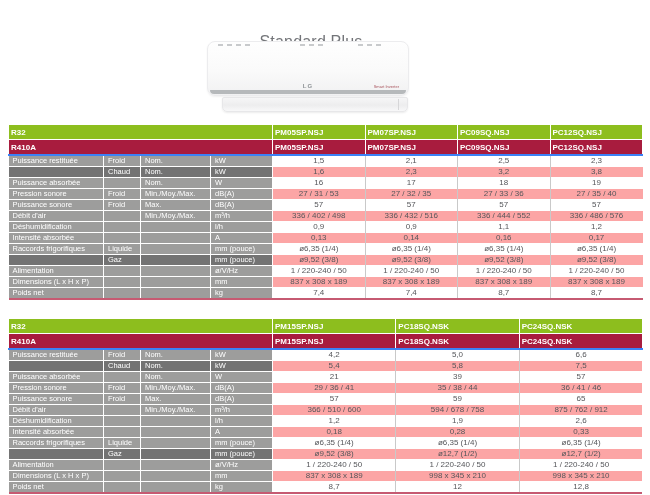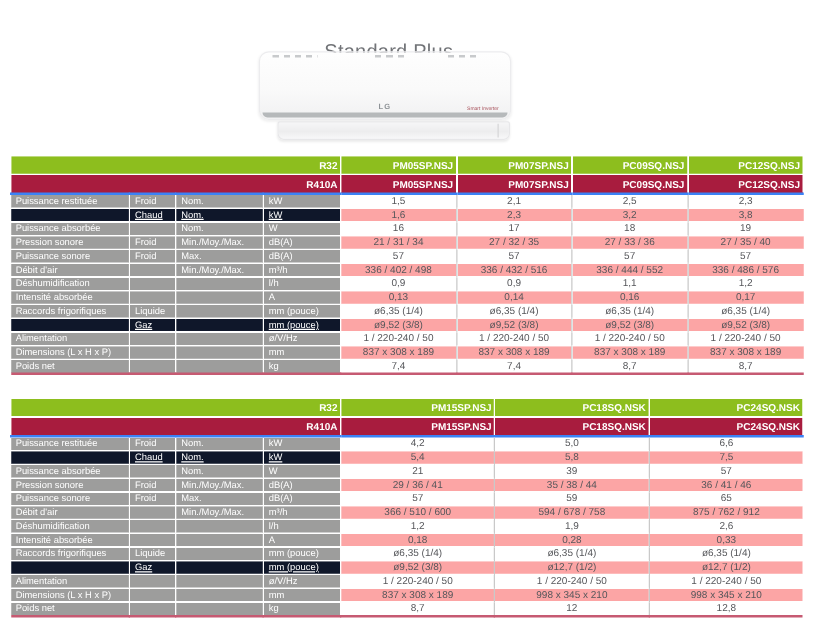--- a/index.html
+++ b/index.html
@@ -40,33 +40,33 @@
   .ac-flap-line{position:absolute;right:8px;top:1px;bottom:1px;width:1px;background:#d6d6d8;}
   
   table.spec{
     position:absolute;left:8px;border-collapse:collapse;table-layout:fixed;
     width:634px;border-bottom:2px solid #c65a72;
   }
   table.spec.t0{top:124px;}
   table.spec.t1{top:318px;}
   .spec th{
     height:14px;padding:0 2px;font-size:8px;font-weight:bold;color:#ffffff;
-    text-align:right;border:1px solid #ffffff;white-space:nowrap;overflow:hidden;
+    text-align:left;border:1px solid #ffffff;white-space:nowrap;overflow:hidden;
   }
   .spec tr.hdr-green th{background:#8dbe1e;}
   .spec tr.hdr-red th{background:#a81c3e;border-bottom:2px solid #3b82f6;}
   .spec td{
     height:10px;padding:0;font-size:7.5px;line-height:10px;white-space:nowrap;
     overflow:hidden;border-top:1px solid #ffffff;
   }
   .spec td.lbl{
     background:#9d9d9c;color:#ffffff;text-align:left;padding-left:4px;
     border-right:1px solid rgba(255,255,255,.45);
   }
-  .spec tr.sub td.lbl{background:#0f172a;text-decoration:underline;}
+  .spec tr.sub td.lbl{background:#737373;}
   .spec td.val{
     background:#ffffff;color:#55565a;text-align:center;font-size:8px;
     border-left:1px solid #c9c9c9;
   }
   .spec td.val:first-of-type{border-left:none;}
   .spec tr.alt td.val{background:#fca5a5;}
 </style>
 </head>
 <body>
 
@@ -142,21 +142,21 @@
         <td class="val">16</td>
         <td class="val">17</td>
         <td class="val">18</td>
         <td class="val">19</td>
       </tr>
       <tr class="alt ">
         <td class="lbl">Pression sonore</td>
         <td class="lbl">Froid</td>
         <td class="lbl">Min./Moy./Max.</td>
         <td class="lbl">dB(A)</td>
-        <td class="val">21 / 31 / 34</td>
+        <td class="val">27 / 31 / 53</td>
         <td class="val">27 / 32 / 35</td>
         <td class="val">27 / 33 / 36</td>
         <td class="val">27 / 35 / 40</td>
       </tr>
       <tr class="">
         <td class="lbl">Puissance sonore</td>
         <td class="lbl">Froid</td>
         <td class="lbl">Max.</td>
         <td class="lbl">dB(A)</td>
         <td class="val">57</td>

